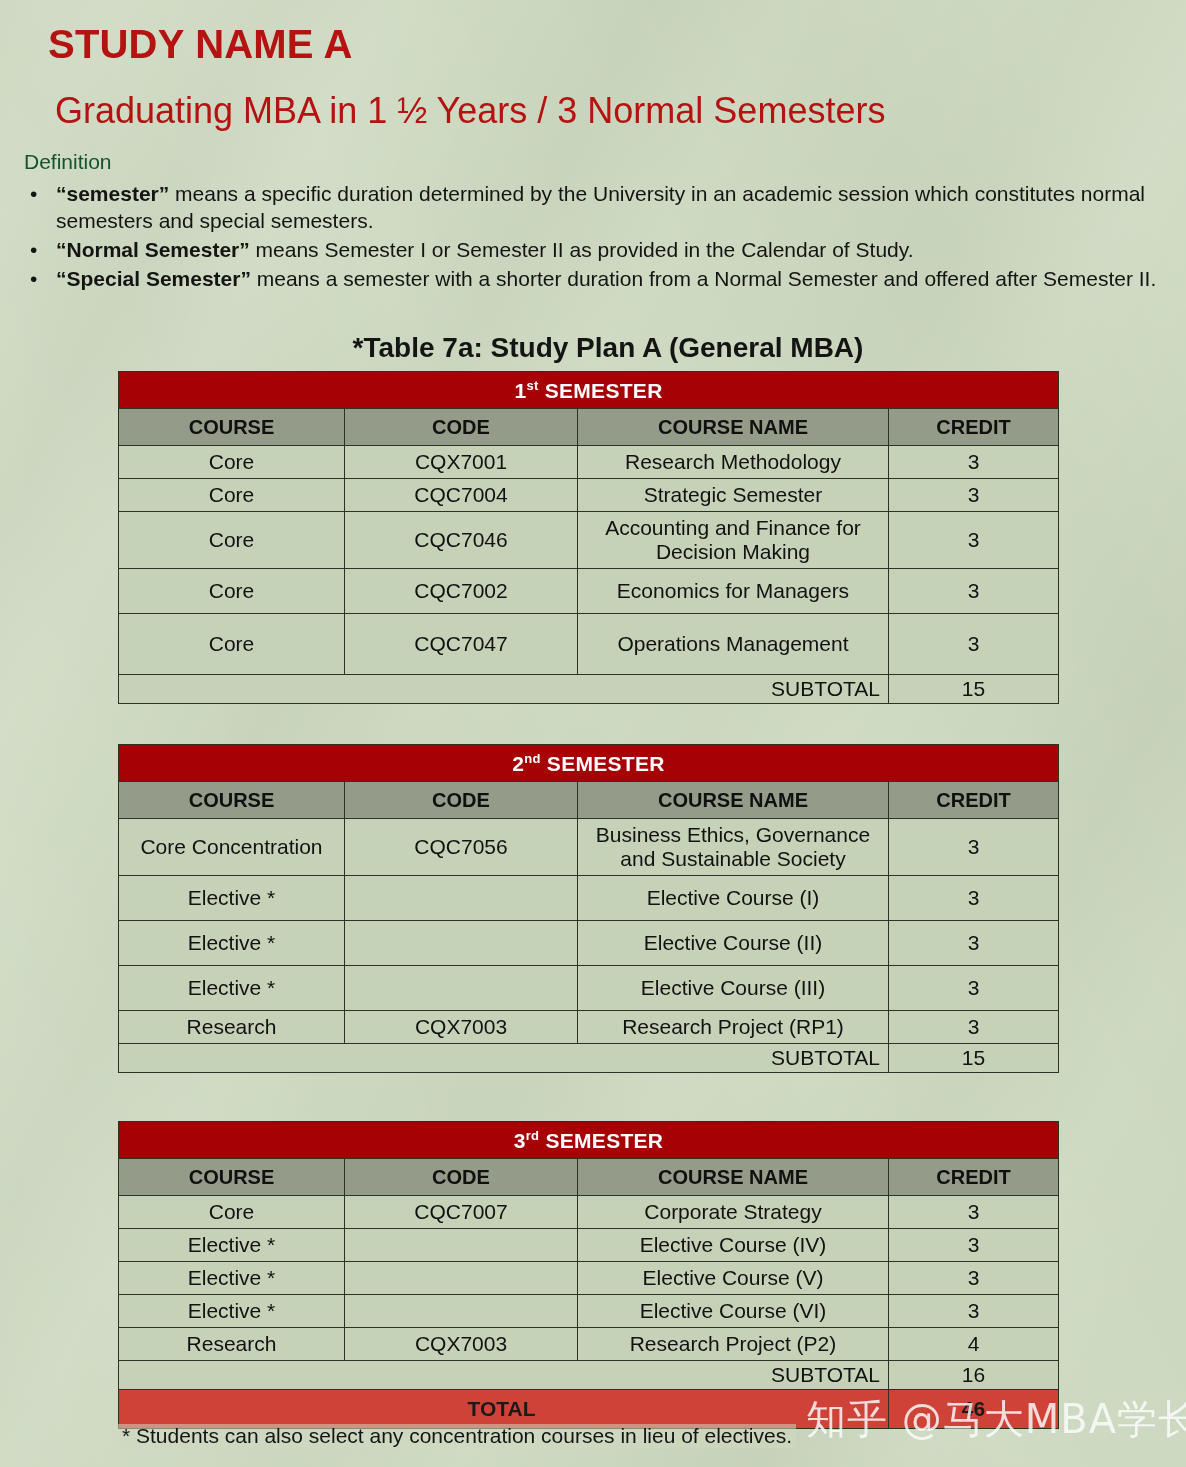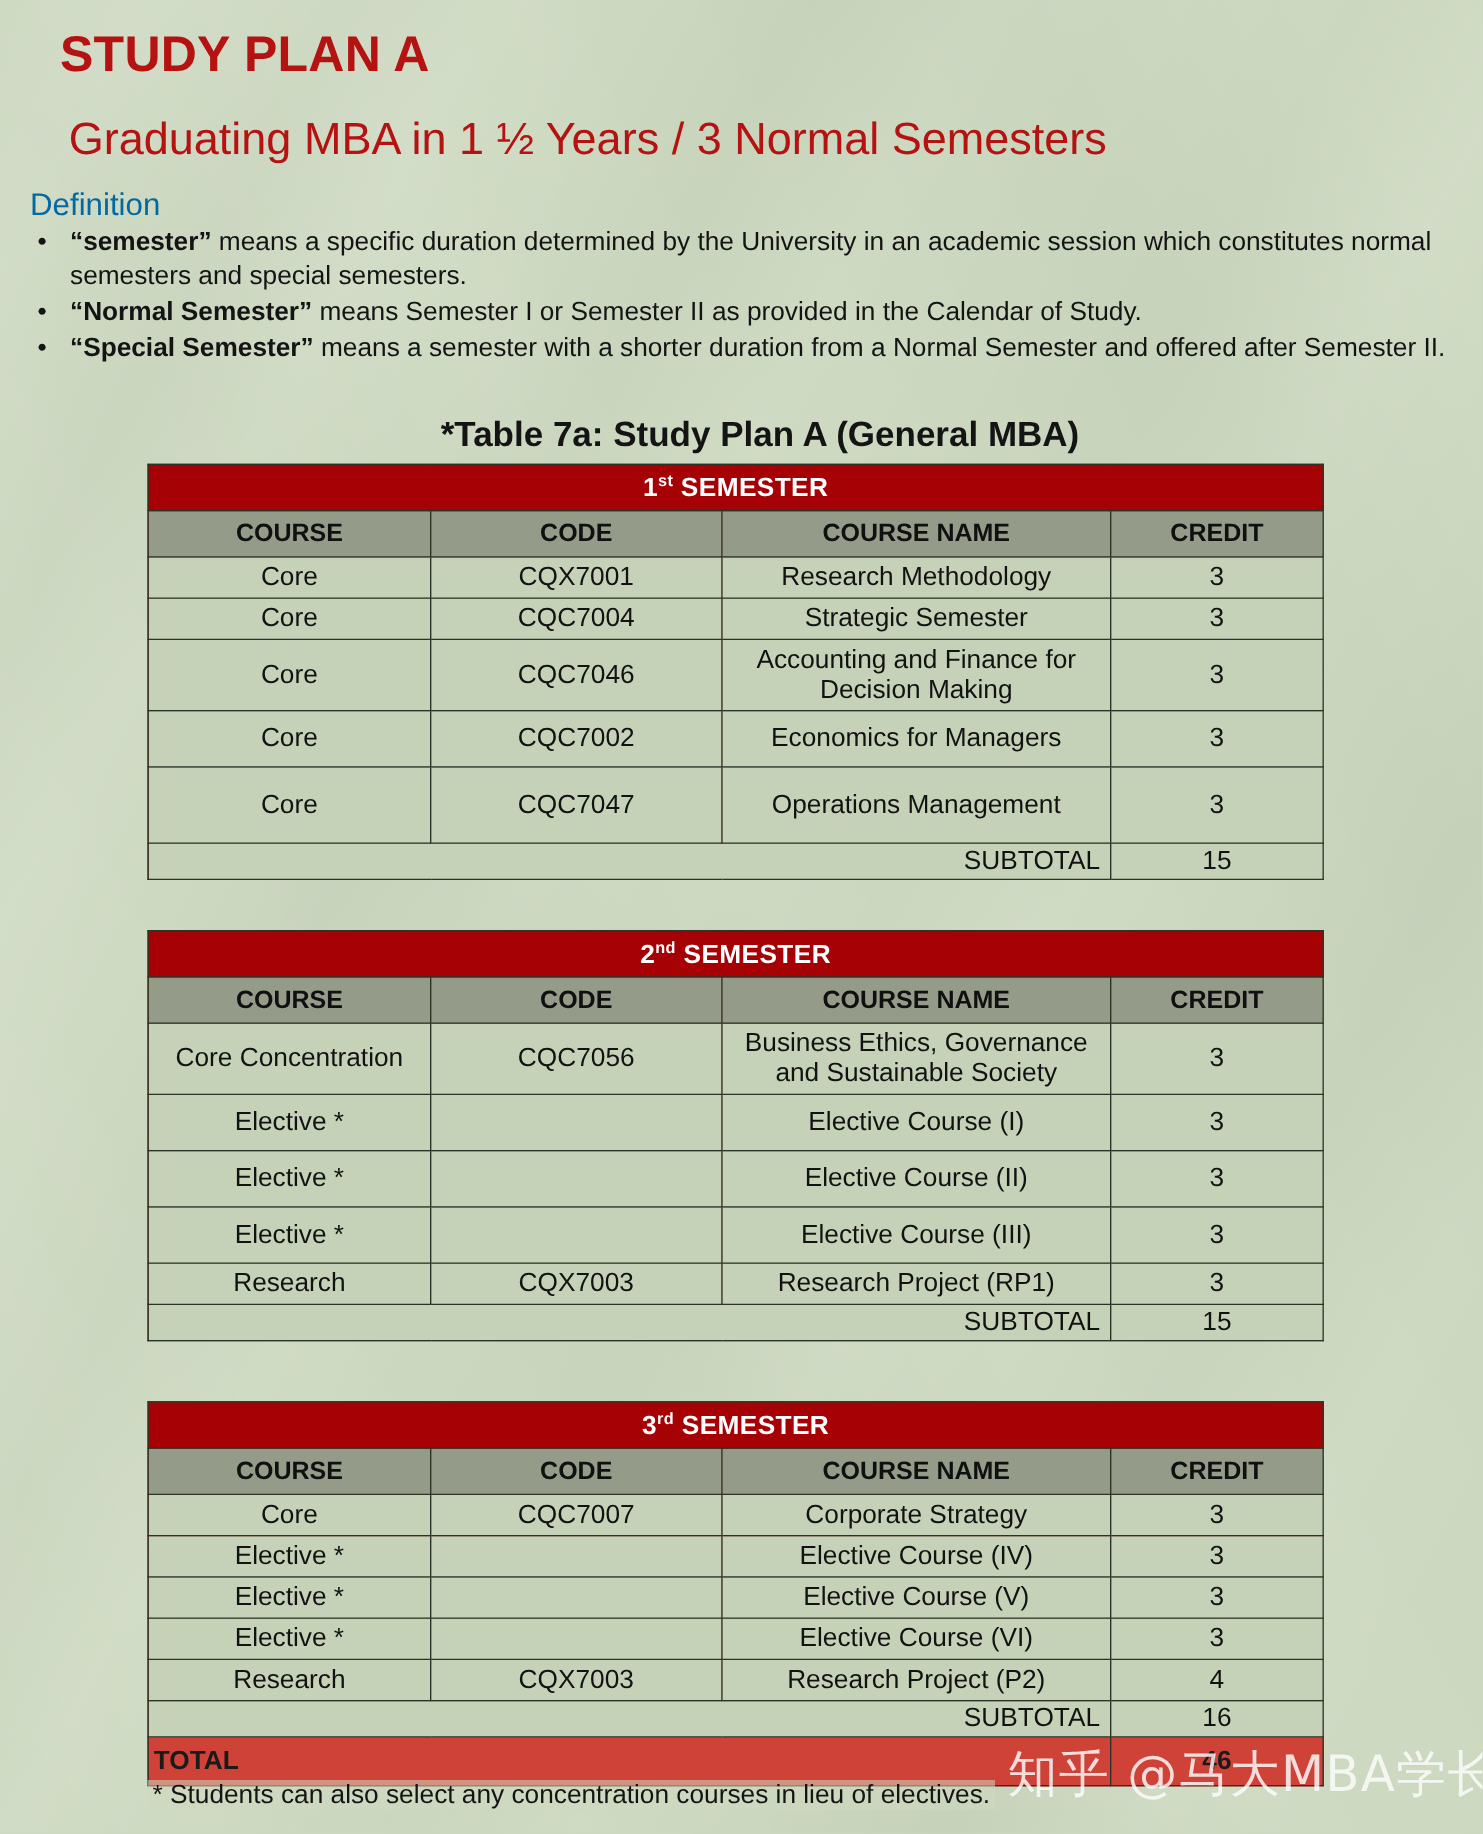--- a/index.html
+++ b/index.html
@@ -81,22 +81,22 @@
     font-weight: normal;
     color: #b51212;
     white-space: nowrap;
   }
 
   
   .def-label {
     position: absolute;
     left: 24px;
     top: 150px;
-    font-size: 25px;
-    color: #0369a1;
+    font-size: 21px;
+    color: #14532d;
   }
   .def-list {
     position: absolute;
     left: 16px;
     top: 180px;
     width: 1152px;
     margin: 0;
     padding: 0;
     list-style: none;
   }
@@ -181,21 +181,21 @@
     margin-left: 48px;
   }
   .subtotal-value { font-weight: bold; }
 
   .total-row td {
     background: #cf4238;
     color: #1a1a1a;
     font-weight: bold;
     height: 34px;
   }
-  .total-row td.total-label { text-align: left; padding-right: 8px; }
+  .total-row td.total-label { text-align: center; padding-right: 8px; }
 
   
   .h-sm td { height: 28px; }
   .h-md td { height: 40px; }
   .h-lg td { height: 52px; }
   .h-xl td { height: 56px; }
 
   
   .footnote {
     position: absolute;
@@ -223,21 +223,21 @@
   }
 </style>
 </head>
 <body>
 
 <div id="bg"></div>
 <div id="bg-soft"></div>
 
 <div id="page">
 
-  <div class="title-main">STUDY PLAN A</div>
+  <div class="title-main">STUDY NAME A</div>
   <div class="title-sub">Graduating MBA in 1 ½ Years / 3 Normal Semesters</div>
 
   <div class="def-label">Definition</div>
   <ul class="def-list" id="definition-list">
       <li><span class="bullet">•</span><b>“semester”</b><span> means a specific duration determined by the University in an academic session which constitutes normal semesters and special semesters.</span></li>
       <li><span class="bullet">•</span><b>“Normal Semester”</b><span> means Semester I or Semester II as provided in the Calendar of Study.</span></li>
       <li><span class="bullet">•</span><b>“Special Semester”</b><span> means a semester with a shorter duration from a Normal Semester and offered after Semester II.</span></li>
     </ul>
 
   <div class="table-caption">*Table 7a: Study Plan A  (General MBA)</div>

